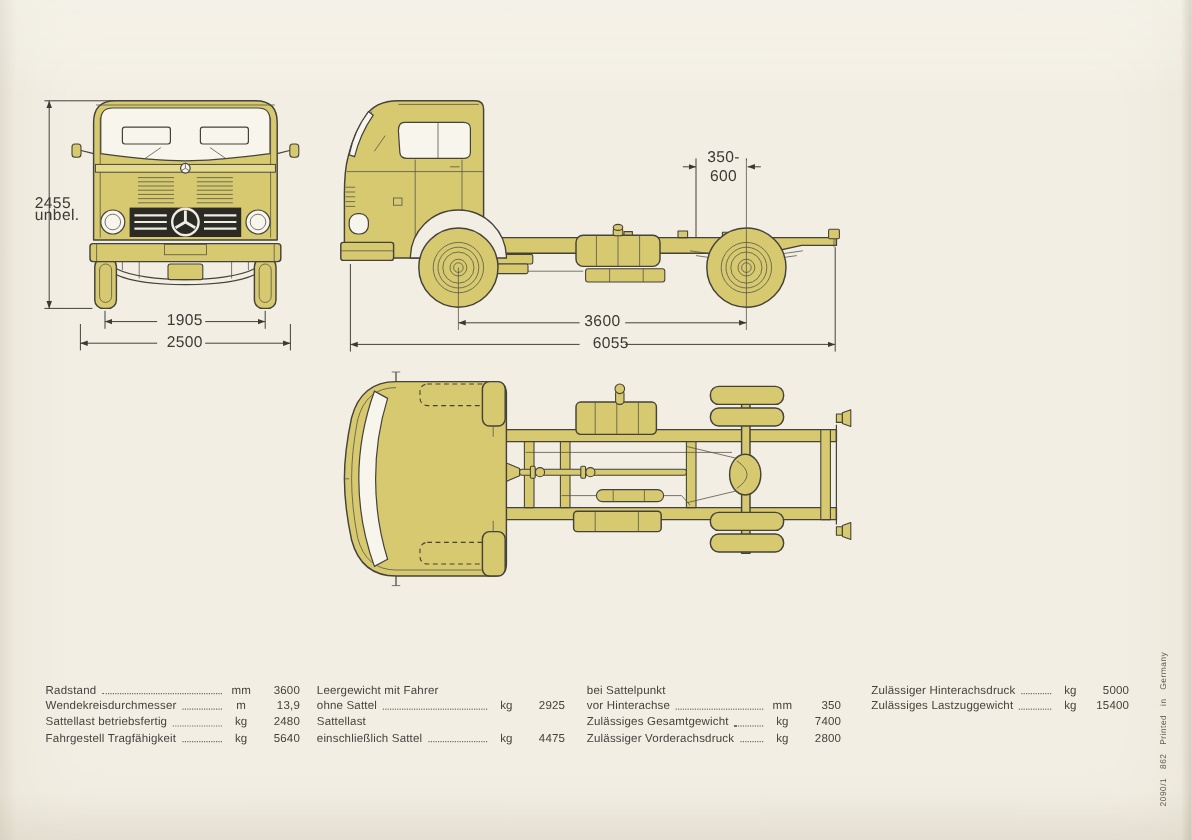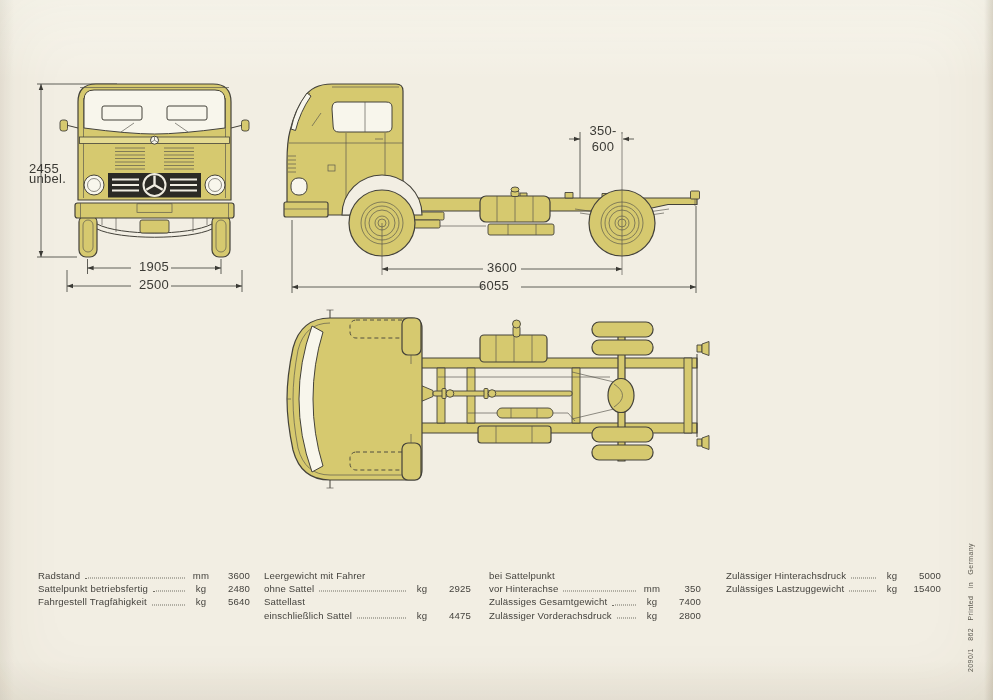--- a/index.html
+++ b/index.html
@@ -281,31 +281,37 @@
     </g>
   </svg>
 
   <span class="dim" style="left:29px; top:149px;margin-top:15px;">2455</span>
   <span class="dim" style="left:29px; top:174px;">unbel.</span>
   <span class="dim c" style="left:121px; top:262px; width:66px;">1905</span>
   <span class="dim c" style="left:121px; top:280px; width:66px;">2500</span>
   <span class="dim c" style="left:578px; top:126px; width:50px;">350-</span>
   <span class="dim c" style="left:578px; top:142px; width:50px;">600</span>
   <span class="dim c" style="left:472px; top:263px; width:60px;">3600</span>
-  <span class="dim c" style="left:464px; top:281px; width:60px;">6055</span>
+  <span class="dim c" style="left:464px; top:281px; width:60px;text-align:right;">6055</span>
 
   <div class="speccol" style="left:38px;  width:212px;">
     <div class="trow">
       <span class="lbl">Radstand</span>
       <span class="lead"></span>
       <span class="unit">mm</span>
       <span class="val">3600</span>
     </div>
     <div class="trow">
-      <span class="lbl">Sattelpunkt betriebsfertig</span>
+      <span class="lbl">Wendekreisdurchmesser</span>
+      <span class="lead"></span>
+      <span class="unit">m</span>
+      <span class="val">13,9</span>
+    </div>
+    <div class="trow">
+      <span class="lbl">Sattellast betriebsfertig</span>
       <span class="lead"></span>
       <span class="unit">kg</span>
       <span class="val">2480</span>
     </div>
     <div class="trow">
       <span class="lbl">Fahrgestell Tragfähigkeit</span>
       <span class="lead"></span>
       <span class="unit">kg</span>
       <span class="val">5640</span>
     </div>

